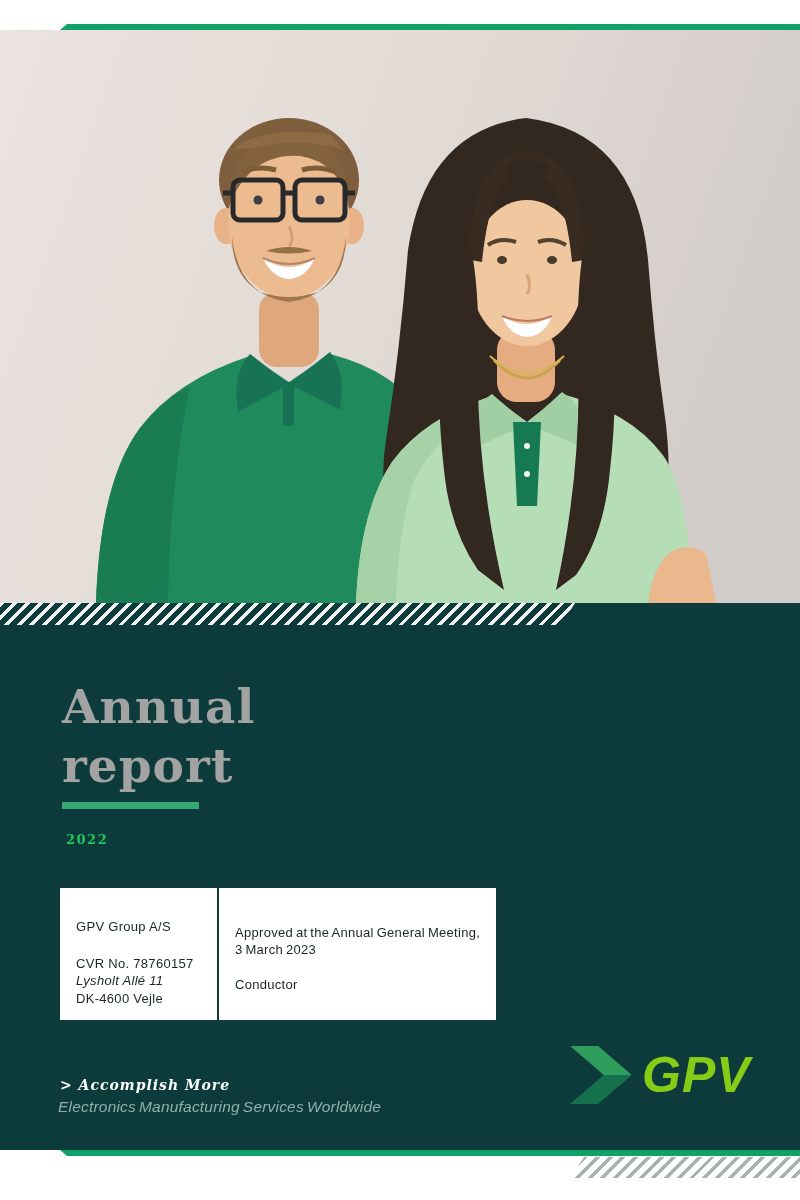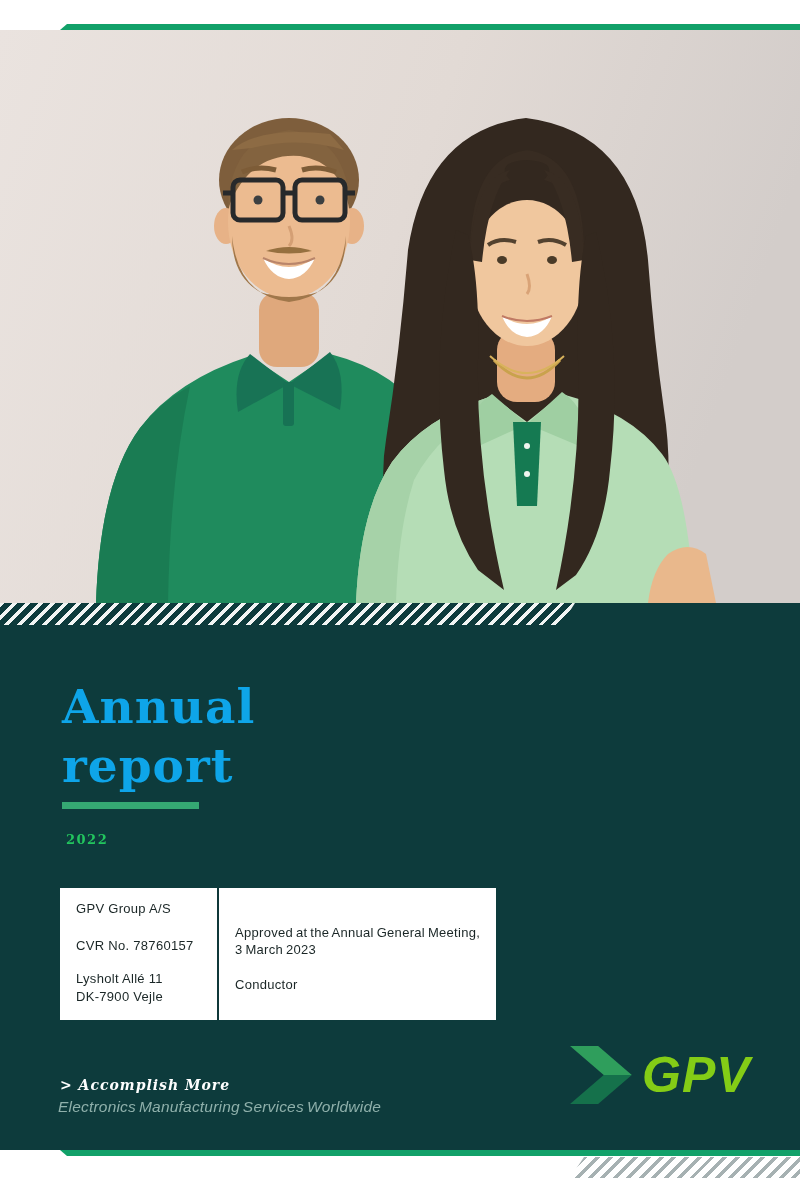--- a/index.html
+++ b/index.html
@@ -21,40 +21,40 @@
   
   .panel{top:603px;left:0;width:800px;height:547px;background:#0d3b3c;color:#f2f5f4;}
   .hatch-top{
     top:0;left:0;width:575px;height:22px;
     background:repeating-linear-gradient(135deg,#f2f5f4 0 3.5px,rgba(0,0,0,0) 3.5px 9px);
     clip-path:polygon(0 0,100% 0,calc(100% - 14px) 100%,0 100%);
   }
   .title{
     left:62px;top:74px;margin:0;
     font-family:"DejaVu Serif",serif;font-weight:bold;
-    font-size:47px;line-height:59px;letter-spacing:1px;color:#0ea5e9;
+    font-size:47px;line-height:59px;letter-spacing:1px;color:#a3a3a3;
   }
   .underline{left:62px;top:199px;width:137px;height:7px;background:#35a873;}
   .year{
     left:66px;top:229px;
     font-family:"DejaVu Serif",serif;font-weight:bold;
     font-size:13px;letter-spacing:1.5px;color:#22c55e;
   }
 
   .info-box{
     left:60px;top:285px;width:436px;height:132px;background:#ffffff;
     color:#1a2626;font-size:13px;letter-spacing:0.3px;
   }
   .info-box .divider{position:absolute;left:157px;top:0;width:2px;height:132px;background:#0f3839;}
   .col{position:absolute;top:0;}
-  .col.left{left:16px;width:135px;padding-top:12px;}
+  .col.left{left:16px;width:135px;padding-top:30px;}
   .col.right{left:175px;width:255px;padding-top:36px;word-spacing:-1px;}
   .col p{margin:0;line-height:17px;}
   .col .g-lg{margin-top:20px;}
-  .col .g-md{margin-top:16px;}
+  .col .g-md{font-style:italic;}
   .col .g-sm{margin-top:1px;}
   .col .g-role{margin-top:18px;}
 
   .tagline{
     left:60px;top:474px;
     font-family:"DejaVu Serif",serif;font-style:italic;font-weight:bold;
     font-size:14px;letter-spacing:1px;color:#fdfefe;
   }
   .subtitle{
     left:58px;top:495px;
@@ -164,21 +164,21 @@
     <h1 class="abs title"><span>Annual</span><br><span>report</span></h1>
 
     <div class="abs underline"></div>
     <div class="abs year">2022</div>
 
     <div class="abs info-box">
       <div class="col left">
         <p>GPV Group A/S</p>
         <p class="g-lg">CVR No. 78760157</p>
         <p class="g-md">Lysholt Allé 11</p>
-        <p class="g-sm">DK-7900 Vejle</p>
+        <p class="g-sm">DK-4600 Vejle</p>
       </div>
       <div class="divider"></div>
       <div class="col right">
         <p>Approved at the Annual General Meeting,</p>
         <p>3 March 2023</p>
         <p class="g-role">Conductor</p>
       </div>
     </div>
 
     <div class="abs tagline">&gt; Accomplish More</div>

